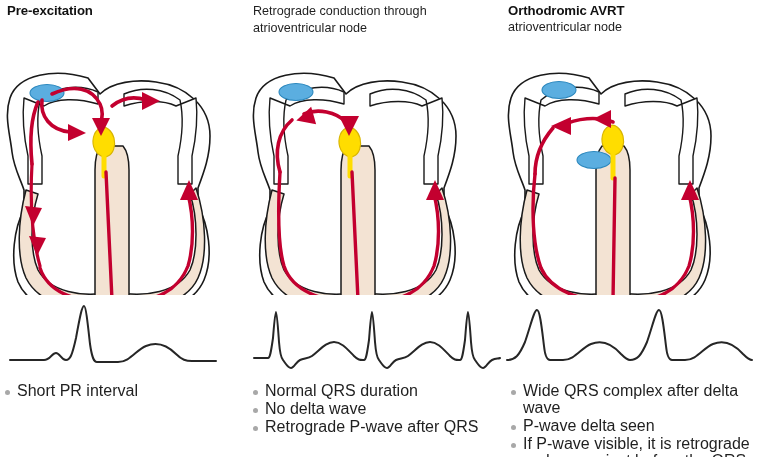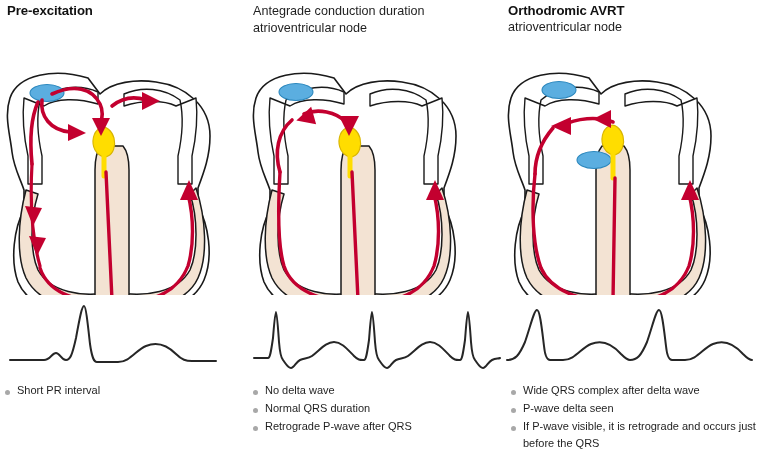--- a/index.html
+++ b/index.html
@@ -86,21 +86,21 @@
   .bullet .dot {
     flex: 0 0 auto;
     width: 5px;
     height: 5px;
     border-radius: 50%;
     background: #a8a8a8;
     margin-top: 8px;
     margin-right: 7px;
   }
   .bullet .btext {
-    font-size: 11px;
+    font-size: 16px;
     line-height: 17px;
     color: #1f1f1f;
   }
   .col-3 .bullets { left: 10px; width: 268px; }
   .col-2 .bullets { left: 7px; }
 </style>
 </head>
 <body>
 
 <div class="board">
@@ -181,21 +181,21 @@
       <div class="bullet">
         <span class="dot"></span>
         <span class="btext">Short PR interval</span>
       </div>
     </div>
   </div>
 
   <div class="column col-2">
 
     <div class="heading">
-      <div class="subtitle">Antegrade conduction duration</div>
+      <div class="subtitle">Retrograde conduction through</div>
       <div class="subtitle">atrioventricular node</div>
     </div>
 
     <div class="heart-wrap">
       <svg width="256" height="235" viewBox="0 0 256 235" xmlns="http://www.w3.org/2000/svg">
         <path d="M88,18 C55,8 18,14 10,38 C4,56 10,74 12,92 C14,108 20,118 24,130
                  L24,150 C14,168 10,200 18,222 C30,250 70,258 110,248
                  L110,248 C150,258 192,248 204,220 C214,196 208,164 198,146
                  L198,128 C204,112 210,96 210,76 C210,46 186,26 156,22
                  C136,19 112,22 100,34 Z" fill="#ffffff" stroke="#1a1a1a" stroke-width="1.6" stroke-linejoin="round"></path>
@@ -246,25 +246,25 @@
                  C170,52 176,44 184,44 C192,44 198,52 204,58 C208,62 210,62 213,62
                  L214,62 C216,62 217,56 219,42 C220,30 221,14 222,14
                  C223,14 224,30 225,44 C226,56 227,60 229,62
                  C232,66 234,70 237,70 C240,70 242,64 246,62 C250,60 252,61 254,60" fill="none" stroke="#262626" stroke-width="2" stroke-linecap="round" stroke-linejoin="round"></path>
       </svg>
     </div>
 
     <div class="bullets">
       <div class="bullet">
         <span class="dot"></span>
+        <span class="btext">Normal QRS duration</span>
+      </div>
+      <div class="bullet">
+        <span class="dot"></span>
         <span class="btext">No delta wave</span>
-      </div>
-      <div class="bullet">
-        <span class="dot"></span>
-        <span class="btext">Normal QRS duration</span>
       </div>
       <div class="bullet">
         <span class="dot"></span>
         <span class="btext">Retrograde P-wave after QRS</span>
       </div>
     </div>
   </div>
 
   <div class="column col-3">
 

